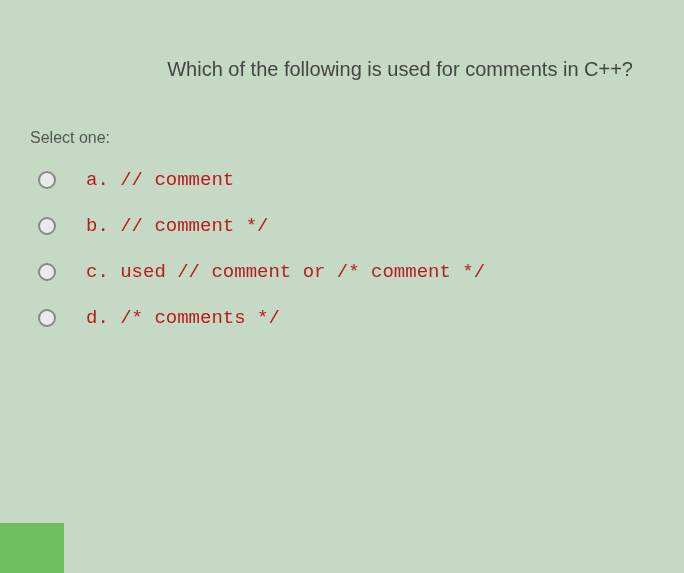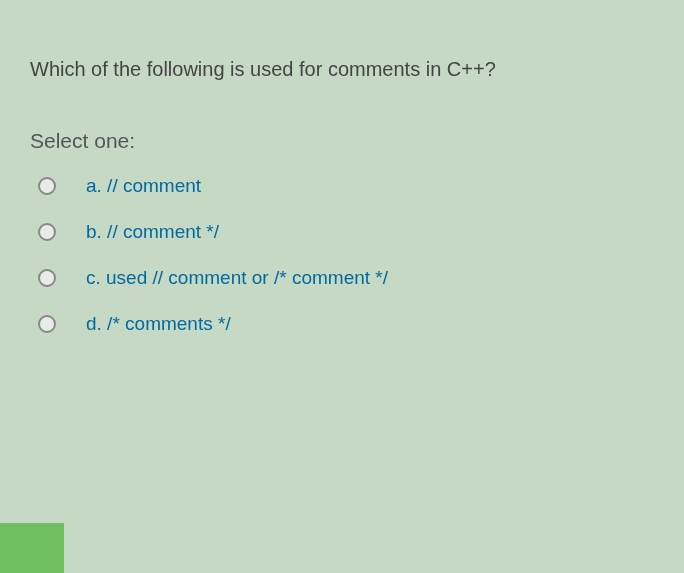--- a/index.html
+++ b/index.html
@@ -23,23 +23,24 @@
   width: 663px;
   height: 418px;
   padding: 30px 30px 30px 30px;
   filter: blur(0.6px);
 }
 .question-text {
   font-size: 20px;
   color: #444;
   font-weight: 500;
   margin-bottom: 48px;
+  text-align: right;
 }
 .select-one {
-  font-size: 21px;
+  font-size: 16px;
   color: #555;
   margin-bottom: 22px;
 }
 .options {
   padding-left: 8px;
 }
 .opt-row {
   display: flex;
   align-items: center;
   margin-bottom: 24px;
@@ -48,21 +49,22 @@
   width: 18px;
   height: 18px;
   border-radius: 50%;
   border: 2px solid #888;
   background: #e8ece8;
   margin-right: 30px;
   flex-shrink: 0;
 }
 .opt-text {
   font-size: 19px;
-  color: #0369a1;
+  color: #b91c1c;
+  font-family: Liberation Mono, monospace;
 }
 .green-tab {
   position: absolute;
   left: 0;
   bottom: 0;
   width: 64px;
   height: 50px;
   background: #6fbf5f;
 }
 </style>

